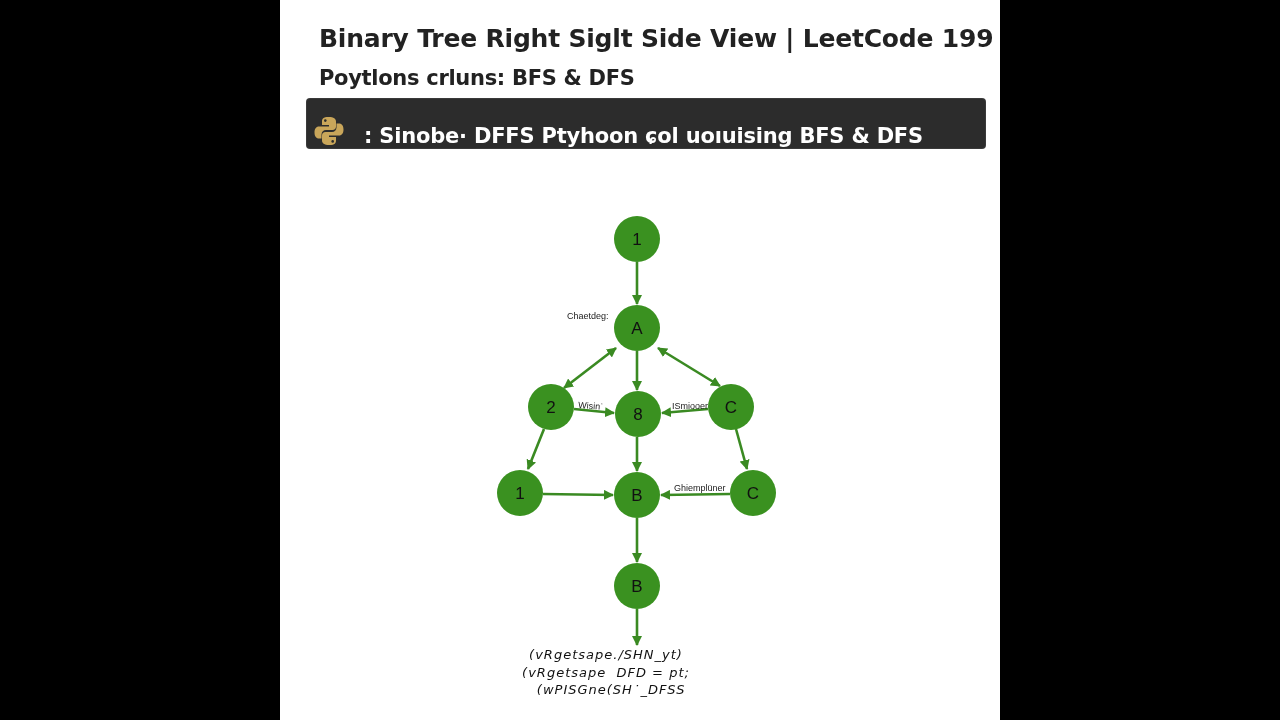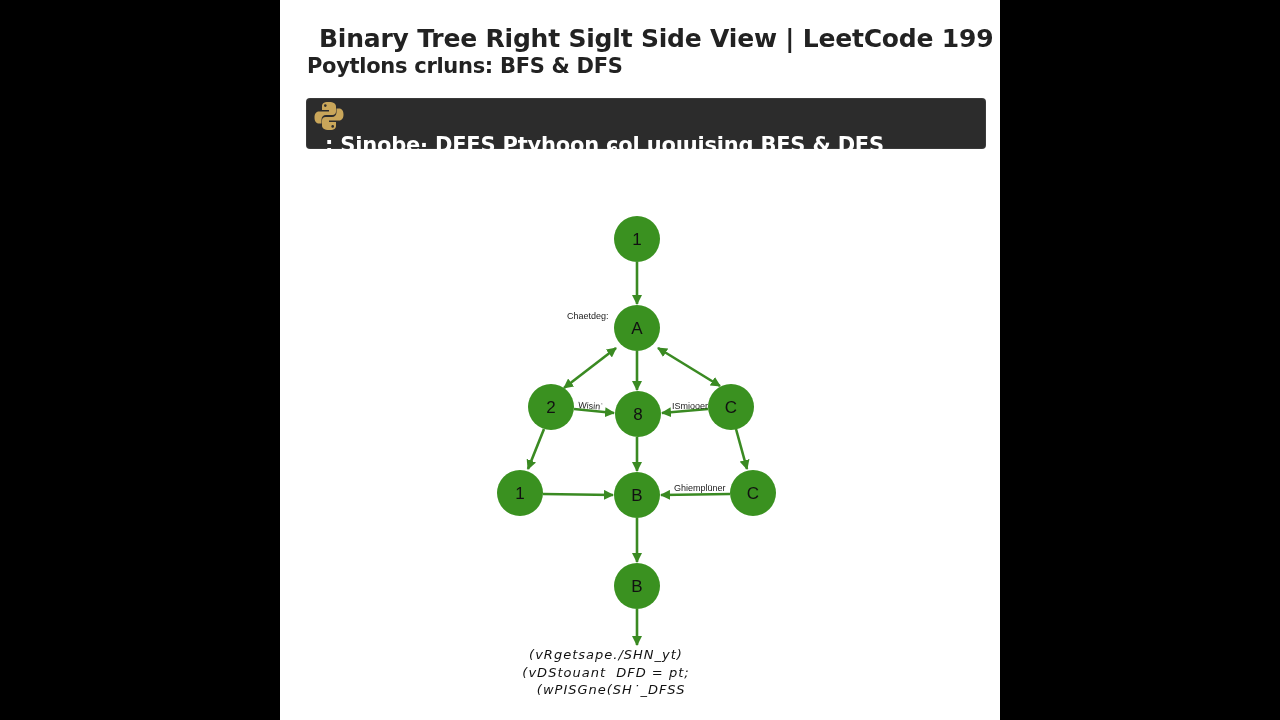--- a/index.html
+++ b/index.html
@@ -27,40 +27,39 @@
       font-weight: bold;
       font-size: 25px;
       color: #222222;
       white-space: nowrap;
       letter-spacing: -0.2px;
     }
     .subtitle {
       position: absolute;
       left: 27px;
       top: 54px;
-      margin: 0;
+      margin: 12px;
       font-family: "DejaVu Sans", sans-serif;
       font-weight: bold;
       font-size: 21px;
       color: #222222;
       white-space: nowrap;
       letter-spacing: -0.3px;
     }
     .banner {
       position: absolute;
       left: 27px;
       top: 99px;
       width: 678px;
       height: 49px;
       background: #2c2c2c;
       border-radius: 3px;
       box-shadow: 0 0 0 1px #3a3a3a;
       display: flex;
-      align-items: flex-start;
-      flex-direction: column;
+      align-items: flex-end;
     }
     .banner .py-icon {
       margin-left: 5px;
       width: 34px;
       height: 34px;
       display: flex;
       align-items: center;
       justify-content: center;
     }
     .banner .banner-text {
@@ -203,17 +202,17 @@
       <text class="node-label" x="473" y="499" text-anchor="middle">C</text>
     </g>
     <g>
       <circle cx="357" cy="586" r="23" fill="#3a9120"></circle>
       <text class="node-label" x="357" y="592" text-anchor="middle">B</text>
     </g>
   </svg>
 
   <div class="code">
     <div>(vRgetsape./SHN_yt)</div>
-    <div>(vDStouant  DFD = pt;</div>
+    <div>(vRgetsape  DFD = pt;</div>
     <div>  (wPISGne(SH˙_DFSS</div>
   </div>
 
 </div>
 
 </body></html>

